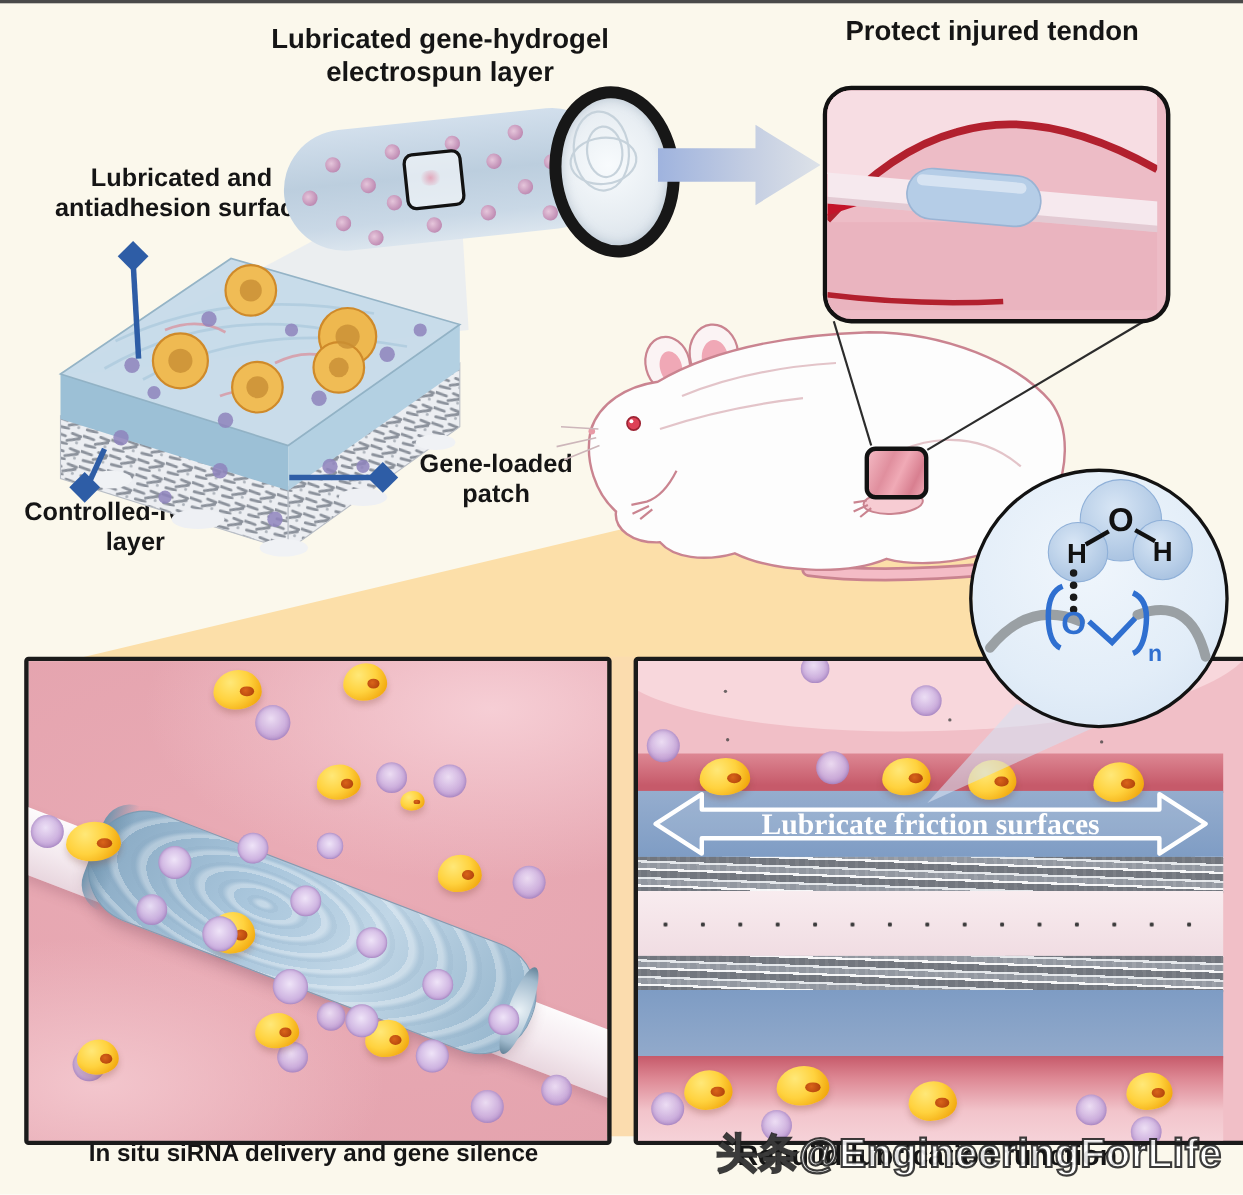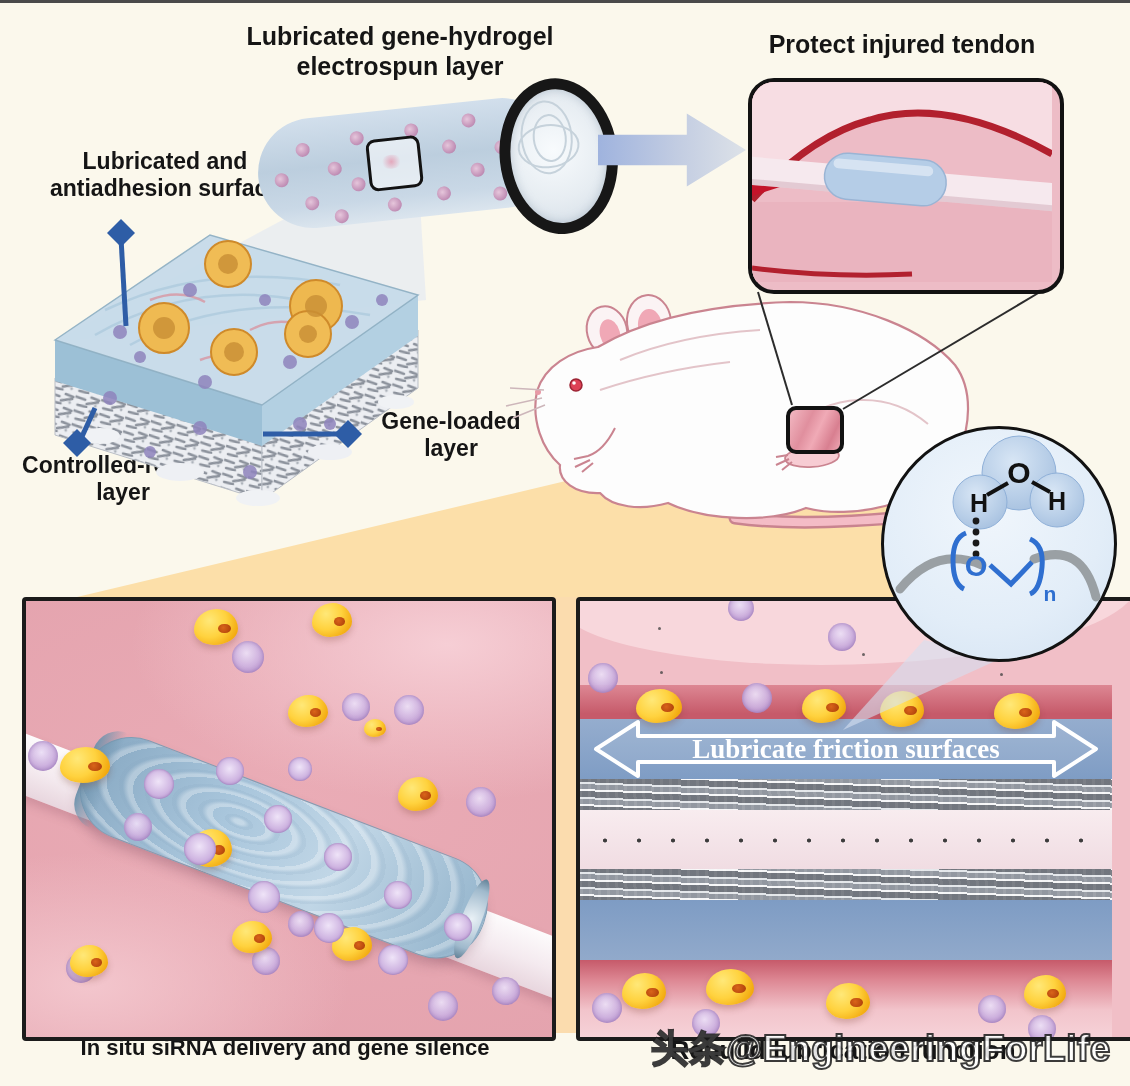--- a/index.html
+++ b/index.html
@@ -3,21 +3,21 @@
 <meta charset="utf-8">
 <style>
   html,body{margin:0;padding:0;}
   body{font-family:"Liberation Sans",sans-serif;}
   #canvas{position:relative;width:1130px;height:1086px;background:#fbf8ec;overflow:hidden;}
   .top-rule{position:absolute;left:0;top:0;width:1130px;height:3px;background:#4a4a4a;}
 
   
   .lbl{position:absolute;color:#151515;font-weight:bold;text-align:center;line-height:1.18;}
   .t-patch{left:228px;top:22px;width:344px;font-size:25px;}
-  .t-protect{left:742px;top:30px;width:320px;font-size:25px;}
+  .t-protect{left:742px;top:14px;width:320px;font-size:25px;}
   .t-surface{left:12px;top:148px;width:306px;font-size:23px;}
   .t-gene{left:366px;top:408px;width:170px;font-size:23px;}
   .t-release{left:6px;top:452px;width:234px;font-size:23px;}
   .t-capL{left:24px;top:1035px;width:522px;font-size:22px;}
   .t-capR{left:578px;top:1035px;width:530px;font-size:26px;}
 
   .watermark{position:absolute;left:636px;top:1024px;width:490px;text-align:center;
     font-size:37px;font-weight:bold;color:rgba(255,255,255,0.88);
     -webkit-text-stroke:2px rgba(25,25,25,0.85);letter-spacing:0.5px;z-index:40;}
 
@@ -224,21 +224,21 @@
 
     <g stroke="#2c2c2c" stroke-width="2">
       <line x1="758" y1="292" x2="792" y2="405"></line>
       <line x1="1040" y1="292" x2="843" y2="409"></line>
     </g>
   </svg>
 
   <div class="lbl t-patch">Lubricated gene-hydrogel electrospun layer</div>
   <div class="lbl t-protect">Protect injured tendon</div>
   <div class="lbl t-surface">Lubricated and antiadhesion surface</div>
-  <div class="lbl t-gene">Gene-loaded layer</div>
+  <div class="lbl t-gene">Gene-loaded patch</div>
   <div class="lbl t-release">Controlled-release layer</div>
 
   <div class="tube">
     <div class="tube-body"></div>
     <i class="tdot" style="left:16px;top:66px"></i>
       <i class="tdot" style="left:40px;top:38px"></i>
     <i class="tdot" style="left:44px;top:92px"></i>
       <i class="tdot" style="left:70px;top:60px"></i>
     <i class="tdot" style="left:72px;top:108px"></i>
       <i class="tdot" style="left:95px;top:32px"></i>

